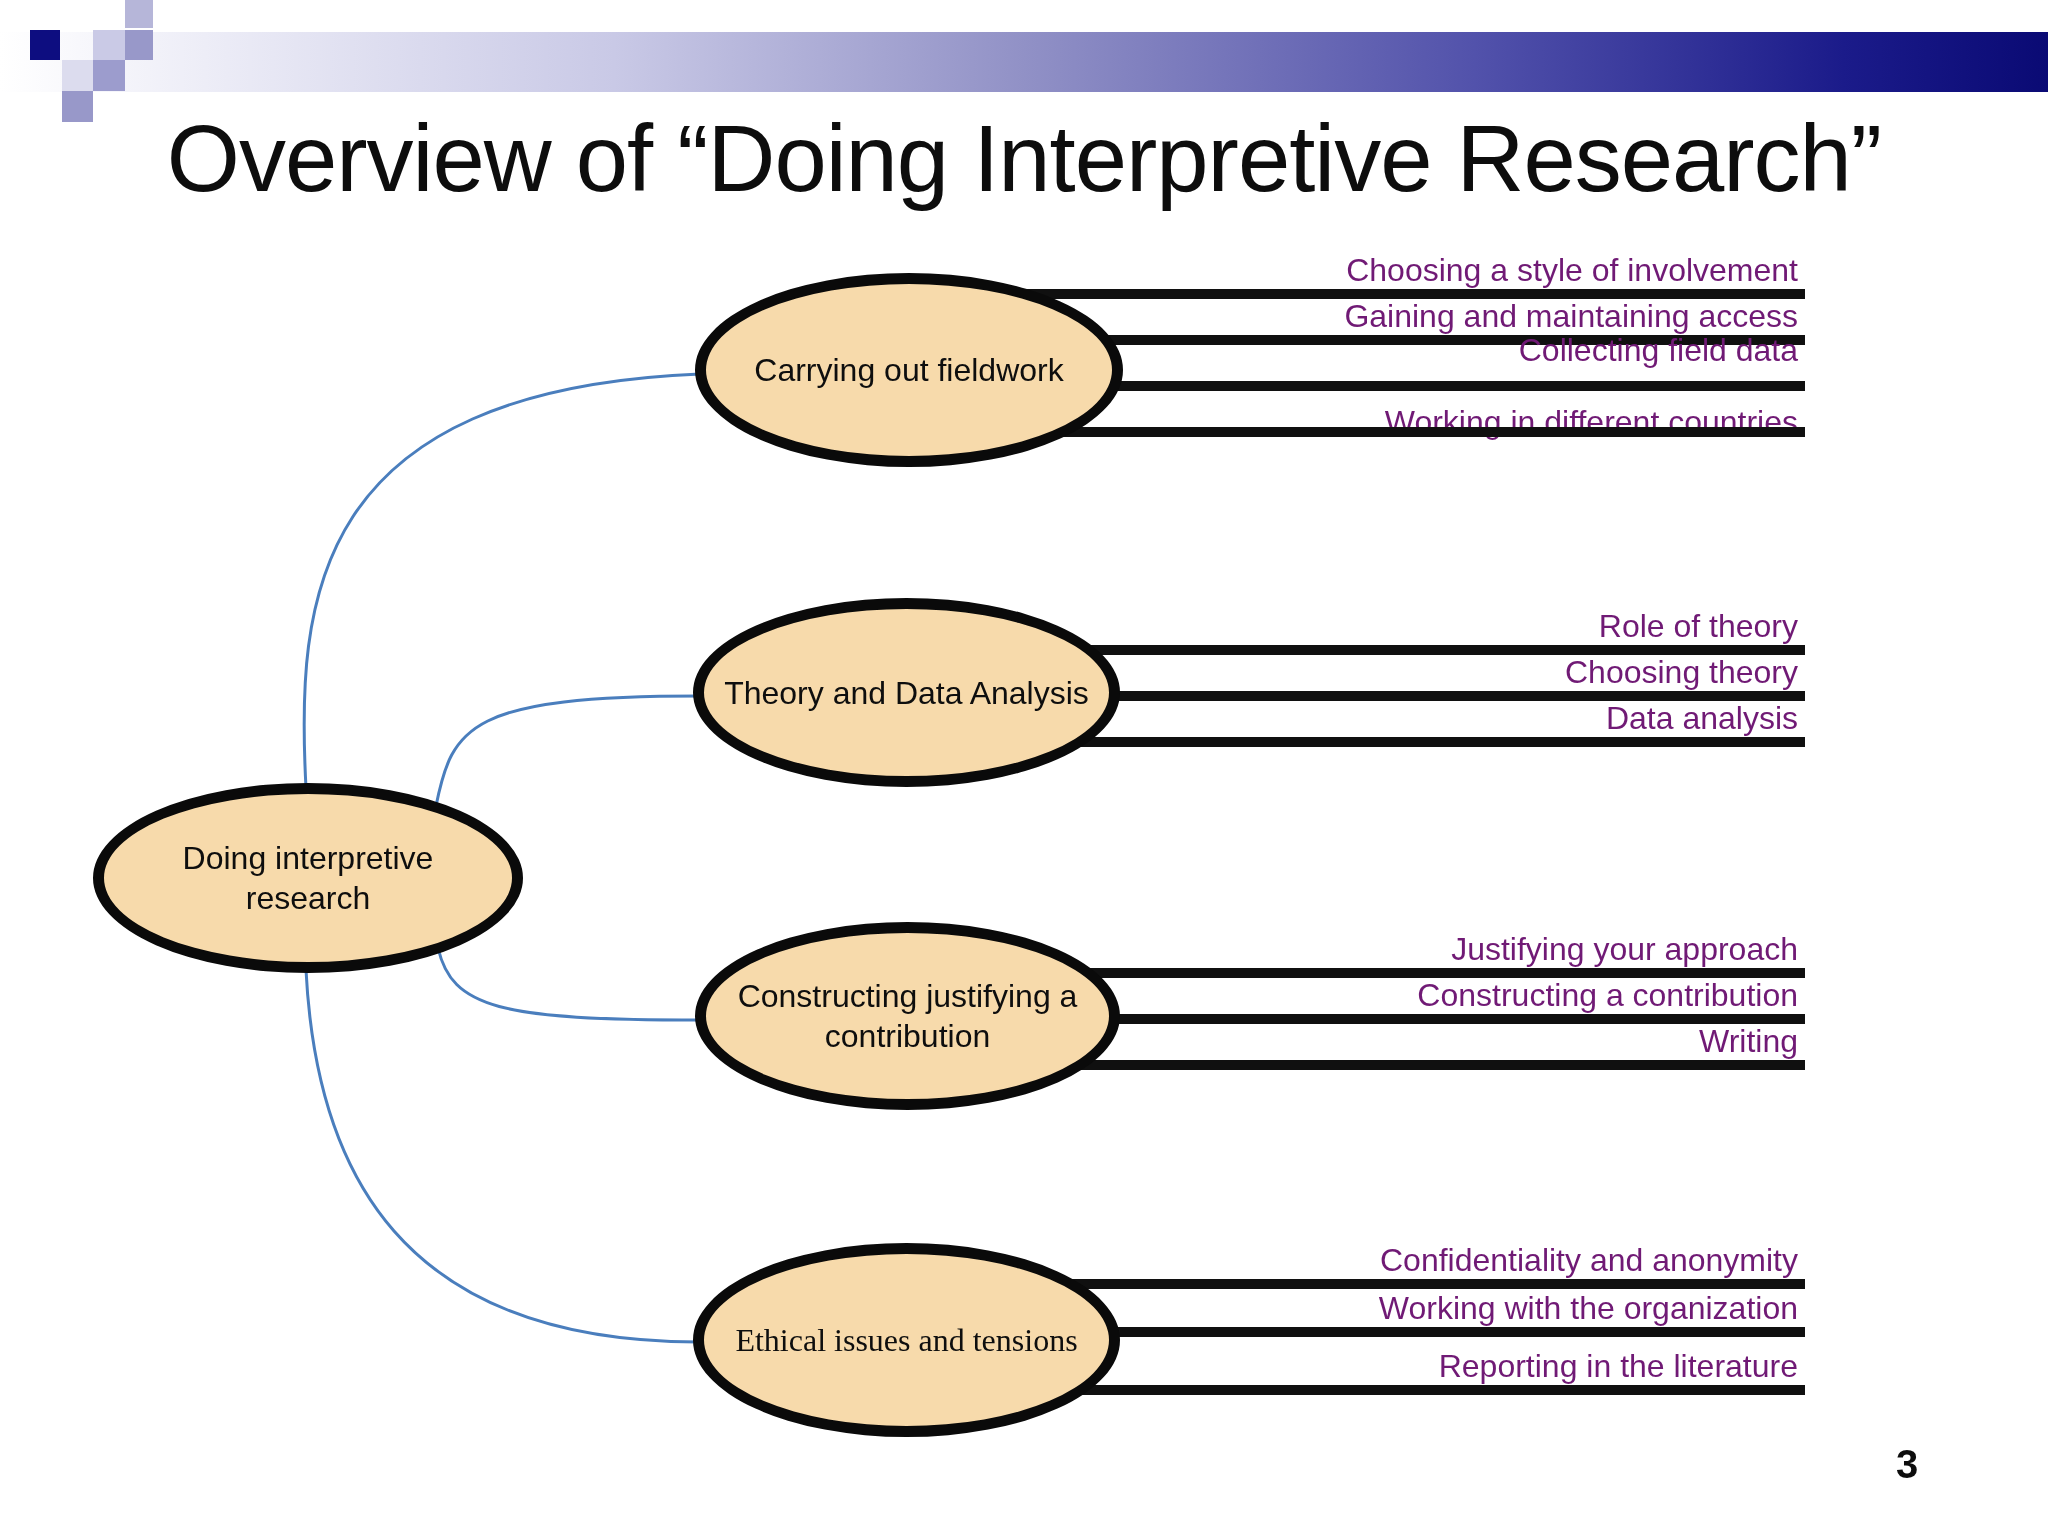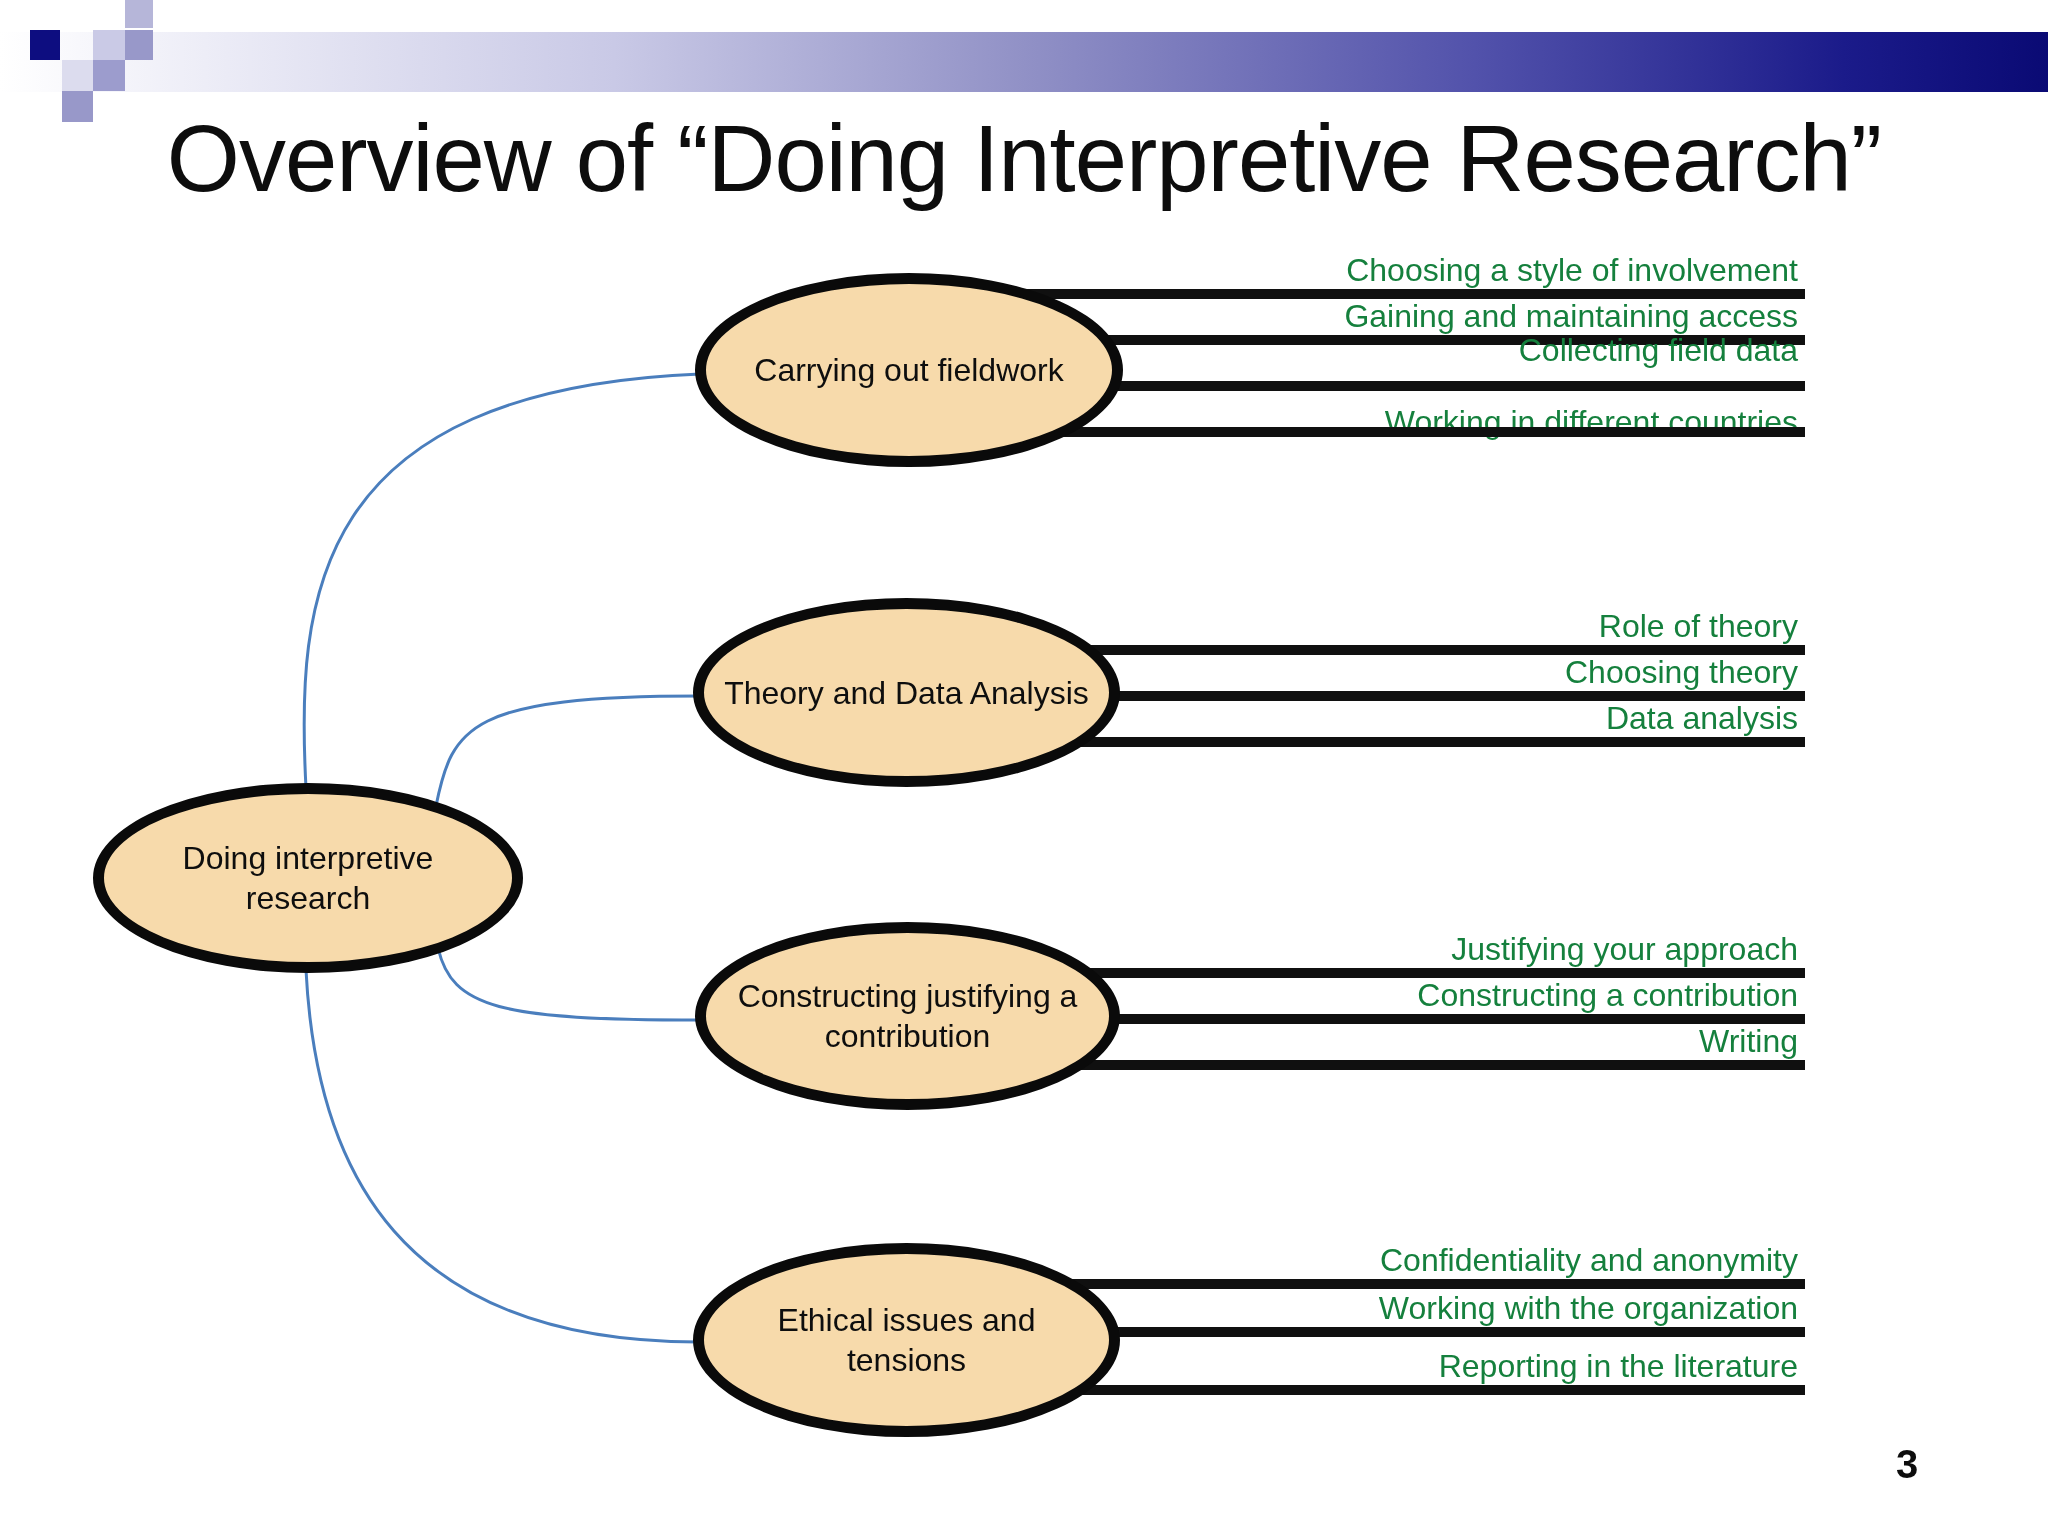--- a/index.html
+++ b/index.html
@@ -19,35 +19,35 @@
     text-align:center;font-size:94px;line-height:1.18;color:#0d0d0d;
     letter-spacing:-1px;white-space:nowrap;
   }
   
   svg.connectors{position:absolute;left:0;top:0;z-index:1;}
   svg.connectors path{fill:none;stroke:#4a7ebd;stroke-width:3;}
   
   .bar{position:absolute;left:1010px;width:795px;height:10px;background:#101010;z-index:2;}
   .bar-label{
     position:absolute;right:250px;height:37px;line-height:37px;
-    font-size:32px;color:#15803d;white-space:nowrap;z-index:2;text-align:right;
+    font-size:32px;color:#701a75;white-space:nowrap;z-index:2;text-align:right;
   }
   
   .node{
     position:absolute;border-radius:50%;
     background:#f7daab;border:11px solid #0a0a0a;
     display:flex;align-items:center;justify-content:center;
     text-align:center;font-size:32px;line-height:40px;color:#0e0e0e;
     z-index:3;box-sizing:border-box;padding:0 18px;
   }
   .node-root{left:93px;top:783px;width:430px;height:190px;}
   .node-b0{left:695px;top:273px;width:428px;height:194px;}
   .node-b1{left:693px;top:598px;width:427px;height:189px;padding:0 4px;}
   .node-b2{left:695px;top:922px;width:425px;height:188px;padding:0 8px;}
-  .node-b3{left:693px;top:1243px;width:427px;height:194px;}
+  .node-b3{left:693px;top:1243px;width:427px;height:194px;font-family:Liberation Serif, serif;}
   
   .page-number{
     position:absolute;left:1896px;top:1442px;font-size:40px;font-weight:700;color:#0d0d0d;
   }
 </style>
 </head>
 <body>
 
 <div id="slide">
 

